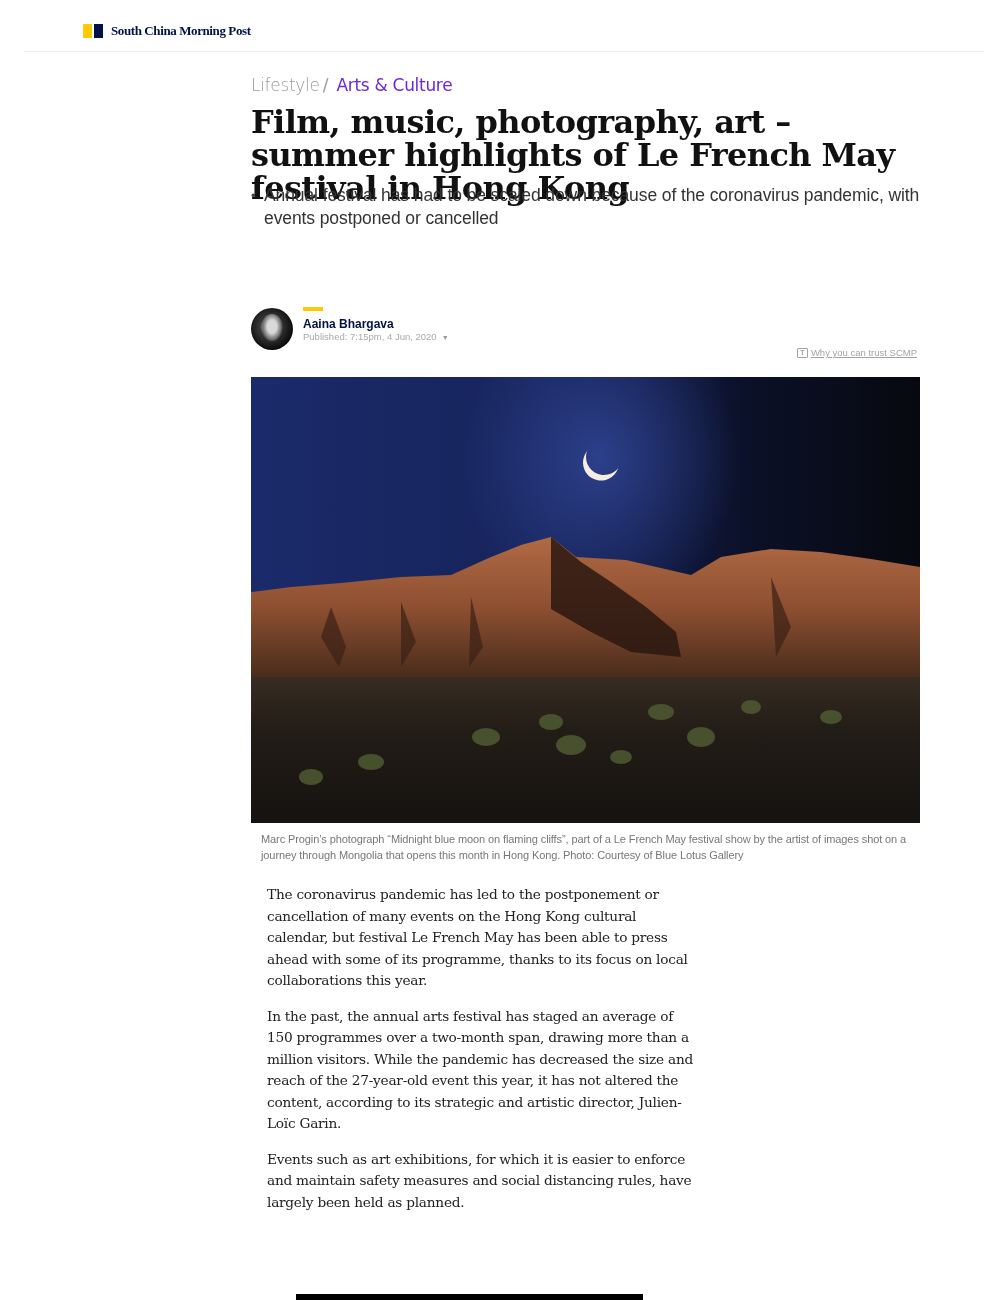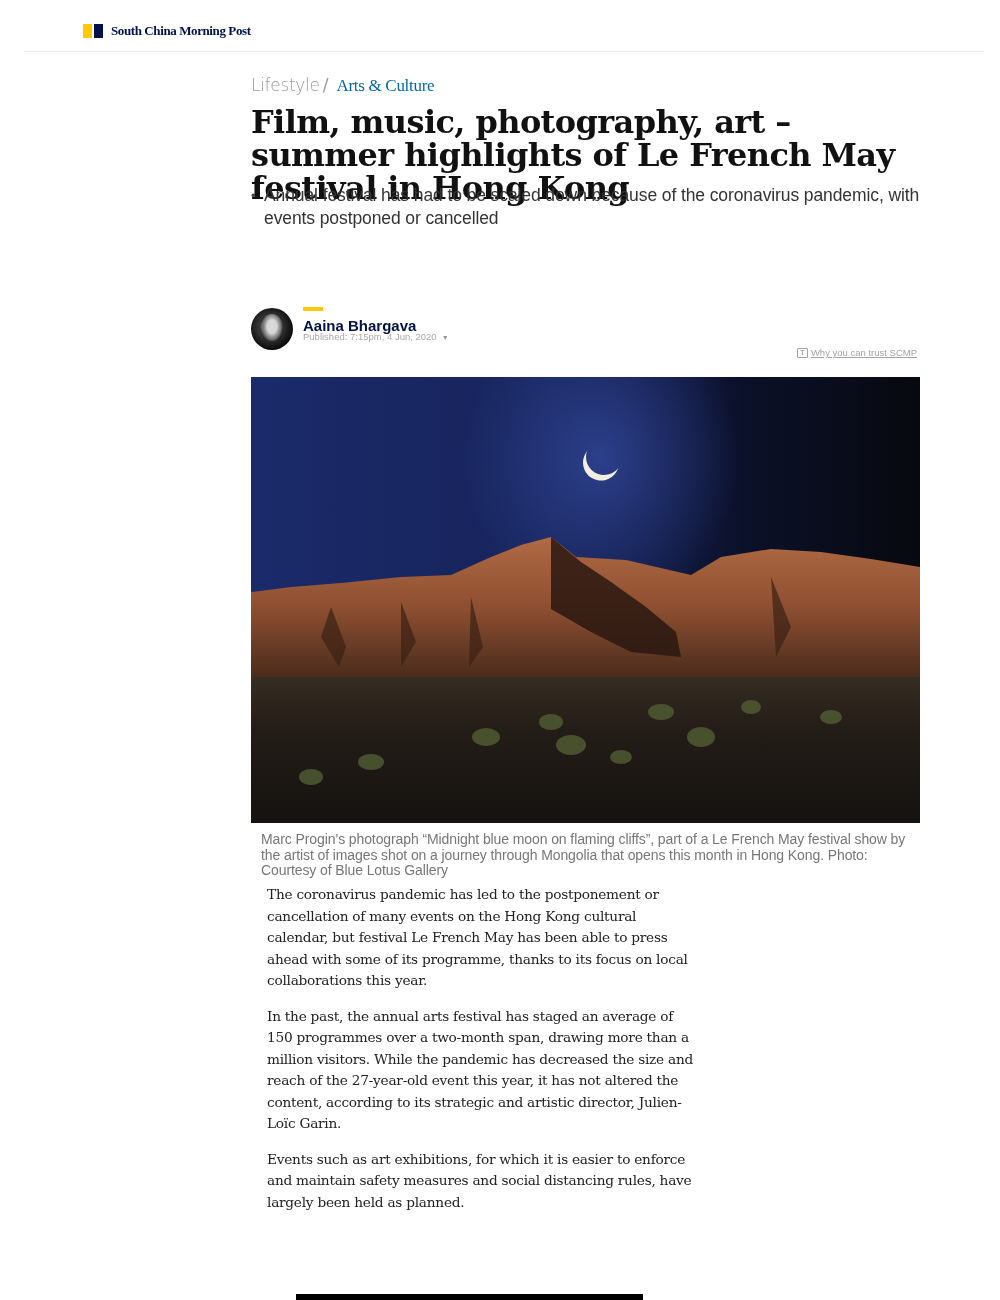--- a/index.html
+++ b/index.html
@@ -9,50 +9,50 @@
   .topbar { position: absolute; left: 24px; top: 0; width: 960px; height: 52px; border-bottom: 1px solid #ececec; }
   .logo { position: absolute; left: 11px; top: 23px; display: flex; align-items: center; gap: 0; margin-left: 48px; }
   .logo-mark { display: flex; gap: 2px; margin-right: 8px; }
   .logo-mark .y { width: 9px; height: 14px; background: #ffca05; }
   .logo-mark .b { width: 9px; height: 14px; background: #001246; }
   .logo-text { font-family: "Liberation Serif", serif; font-weight: bold; font-size: 13px; color: #001246; letter-spacing: -0.4px; }
 
   .breadcrumb { position: absolute; left: 251px; top: 75px; font-size: 17px; font-family: "DejaVu Sans", sans-serif; }
   .breadcrumb .crumb-1 { color: #9a9a9a; font-weight: 300; letter-spacing: -0.3px; text-align: center; }
   .breadcrumb .sep { color: #9a9a9a; margin: 0 8px 0 3px; }
-  .breadcrumb .crumb-2 { color: #0369a1; letter-spacing: -0.3px; font-family: Liberation Serif, serif; }
+  .breadcrumb .crumb-2 { color: #6d28d9; letter-spacing: -0.3px; }
 
   .headline { position: absolute; left: 251px; top: 106px; width: 680px; font-family: "DejaVu Serif", serif; font-weight: bold; font-size: 32px; line-height: 33px; color: #111; letter-spacing: -0.6px; }
 
   .summary { position: absolute; left: 251px; top: 184px; width: 670px; list-style: none; }
   .summary li { position: relative; padding-left: 13px; font-family: "Liberation Sans", sans-serif; font-size: 17.5px; line-height: 23px; color: #333; margin-bottom: 9px; font-weight: normal; letter-spacing: -0.1px; }
   .summary li::before { content: "•"; position: absolute; left: 0; top: 0; font-size: 13px; color: #444; }
 
   .byline { position: absolute; left: 251px; top: 306px; width: 670px; height: 46px; }
   .avatar { position: absolute; left: 0; top: 2px; width: 42px; height: 42px; border-radius: 50%; background: radial-gradient(circle at 45% 45%, #bdbdbd 0 18%, #3a3a3a 30%, #0b0b0b 70%); overflow: hidden; }
   .avatar::after { content: ""; position: absolute; left: 10px; top: 6px; width: 22px; height: 28px; border-radius: 50%; background: radial-gradient(ellipse at 50% 45%, #d8d8d8 0 30%, #6a6a6a 60%, transparent 70%); }
   .accent-bar { position: absolute; left: 52px; top: 1px; width: 20px; height: 4px; background: #ffca05; }
-  .author-name { position: absolute; left: 52px; top: 11px; font-size: 15px; font-weight: bold; color: #001246; }
+  .author-name { position: absolute; left: 52px; top: 11px; font-size: 12px; font-weight: bold; color: #001246; }
   .published { position: absolute; left: 52px; top: 25px; font-size: 9.5px; color: #a8a8a8; }
   .published .caret { font-size: 7px; margin-left: 5px; color: #999; }
   .trust { position: absolute; right: 4px; top: 41px; display: flex; align-items: center; gap: 3px; font-size: 9.5px; color: #a3a3a3; }
   .trust-icon { width: 11px; height: 10px; border: 1px solid #a3a3a3; border-radius: 1px; font-size: 7px; line-height: 8px; text-align: center; font-weight: bold; }
   .trust-link { text-decoration: underline; color: #a3a3a3; }
 
   .hero { position: absolute; left: 251px; top: 377px; width: 669px; height: 446px; overflow: hidden;
     background:
       linear-gradient(180deg, rgba(0,0,0,0) 58%, #2a2219 72%, #1a1713 100%),
       radial-gradient(ellipse 140px 160px at 52% 18%, #2c3f8a 0%, rgba(44,63,138,0) 100%),
       linear-gradient(90deg, #1b2a6a 0%, #16235a 45%, #0b1028 75%, #07090f 100%);
   }
   .hero .moon { position: absolute; left: 335px; top: 62px; width: 36px; height: 36px; border-radius: 50%; box-shadow: -2px 6px 0 0 #f4eee0; transform: rotate(10deg); }
   .hero .mountains { position: absolute; left: 0; top: 0; width: 669px; height: 446px; }
   .hero .ground { position: absolute; left: 0; top: 290px; width: 669px; height: 156px; background: linear-gradient(180deg, #3a2f24 0%, #231d17 40%, #151210 100%); }
 
-  .caption { position: absolute; left: 261px; top: 832px; width: 660px; font-size: 14px; line-height: 15.5px; color: #777; letter-spacing: -0.1px; }
+  .caption { position: absolute; left: 261px; top: 832px; width: 660px; font-size: 11px; line-height: 15.5px; color: #777; letter-spacing: -0.1px; }
 
   .body-text { position: absolute; left: 251px; top: 884px; width: 442px; font-family: "DejaVu Serif", serif; font-size: 13.7px; line-height: 21.5px; color: #222; letter-spacing: -0.25px; }
   .body-text p { margin-bottom: 14px; margin-left: 16px; }
 
   .bottom-bar { position: absolute; left: 296px; top: 1294px; width: 347px; height: 6px; background: #000; }
 </style>
 </head>
 <body>
 
 <div class="topbar">

